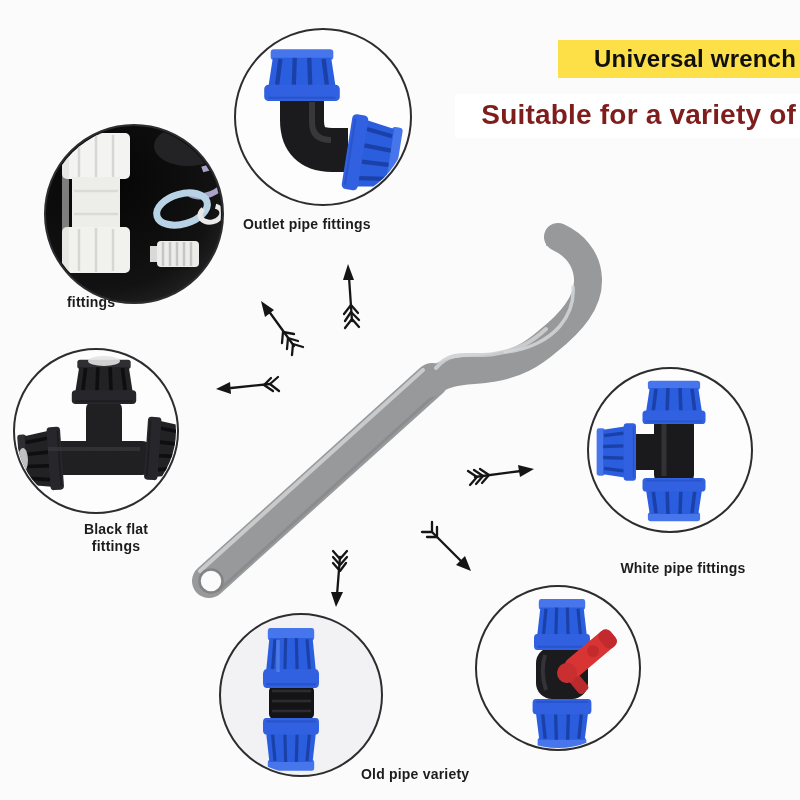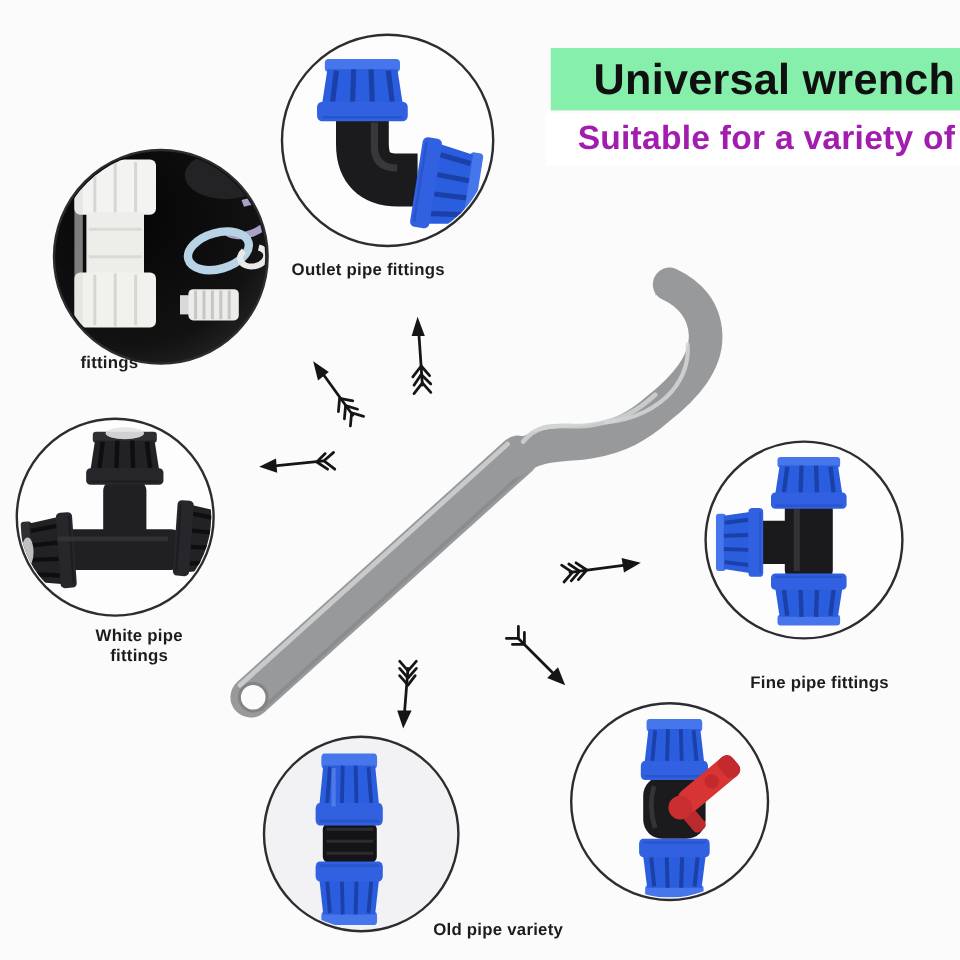--- a/index.html
+++ b/index.html
@@ -7,27 +7,27 @@
     position:relative;width:800px;height:800px;background:#fbfbfb;
     font-family:"Liberation Sans",sans-serif;overflow:hidden;
   }
   .stage svg{position:absolute;left:0;top:0;}
   .lbl{
     position:absolute;font-weight:700;color:#1c1c1c;font-size:14px;
     line-height:17px;letter-spacing:.2px;white-space:nowrap;
   }
   .title-band{
     position:absolute;top:40px;right:0;padding:5px 4px 5px 36px;
-    background:#86efac;font-size:36px;font-weight:700;color:#101010;
+    background:#fde047;font-size:24px;font-weight:700;color:#101010;
     letter-spacing:.2px;
   }
   .subtitle-band{
     position:absolute;top:94px;right:0;text-align:right;
     padding:4px 4px 6px 26px;background:rgba(255,255,255,.92);
-    font-size:28px;font-weight:700;line-height:34px;color:#a21caf;
+    font-size:28px;font-weight:700;line-height:34px;color:#7f1d1d;
     letter-spacing:.2px;
   }
   #lbl-outlet{left:243px;top:216px;width:180px;text-align:left;}
   #lbl-white{left:67px;top:294px;width:170px;}
   #lbl-black{left:46px;top:521px;width:140px;text-align:center;}
   #lbl-fine{left:593px;top:560px;width:180px;text-align:center;}
   #lbl-old{left:361px;top:766px;width:150px;}
   #lbl-new{left:500px;top:776px;width:178px;text-align:center;}
   .nut-blue{--nm:#2b5ede;--nc:#4675ec;--nr:#1b41a8;--nf:#3161e0;}
   .nut-black{--nm:#222225;--nc:#2f2f33;--nr:#0e0e10;--nf:#27272b;}
@@ -211,19 +211,19 @@
 <div class="title-band">Universal wrench</div>
 <div class="subtitle-band">
   <div>Suitable for a variety of</div>
 </div>
 
 <div class="lbl" id="lbl-outlet">Outlet pipe fittings</div>
 <div class="lbl" id="lbl-white">
   <div>fittings</div>
 </div>
 <div class="lbl" id="lbl-black">
-  <div>White pipe</div>
+  <div>Black flat</div>
   <div>fittings</div>
 </div>
-<div class="lbl" id="lbl-fine">Fine pipe fittings</div>
+<div class="lbl" id="lbl-fine">White pipe fittings</div>
 <div class="lbl" id="lbl-old">Old pipe variety</div>
 
 </div>
 
 </body></html>

